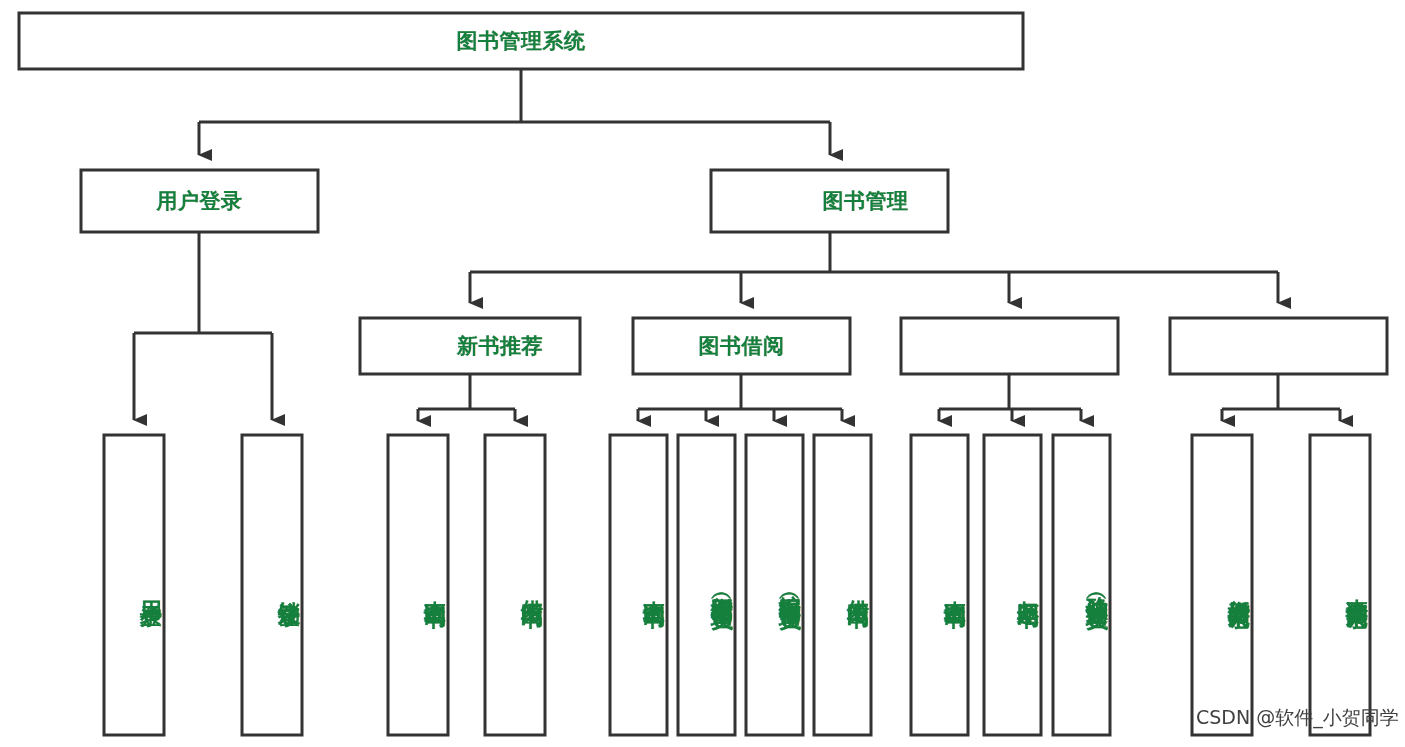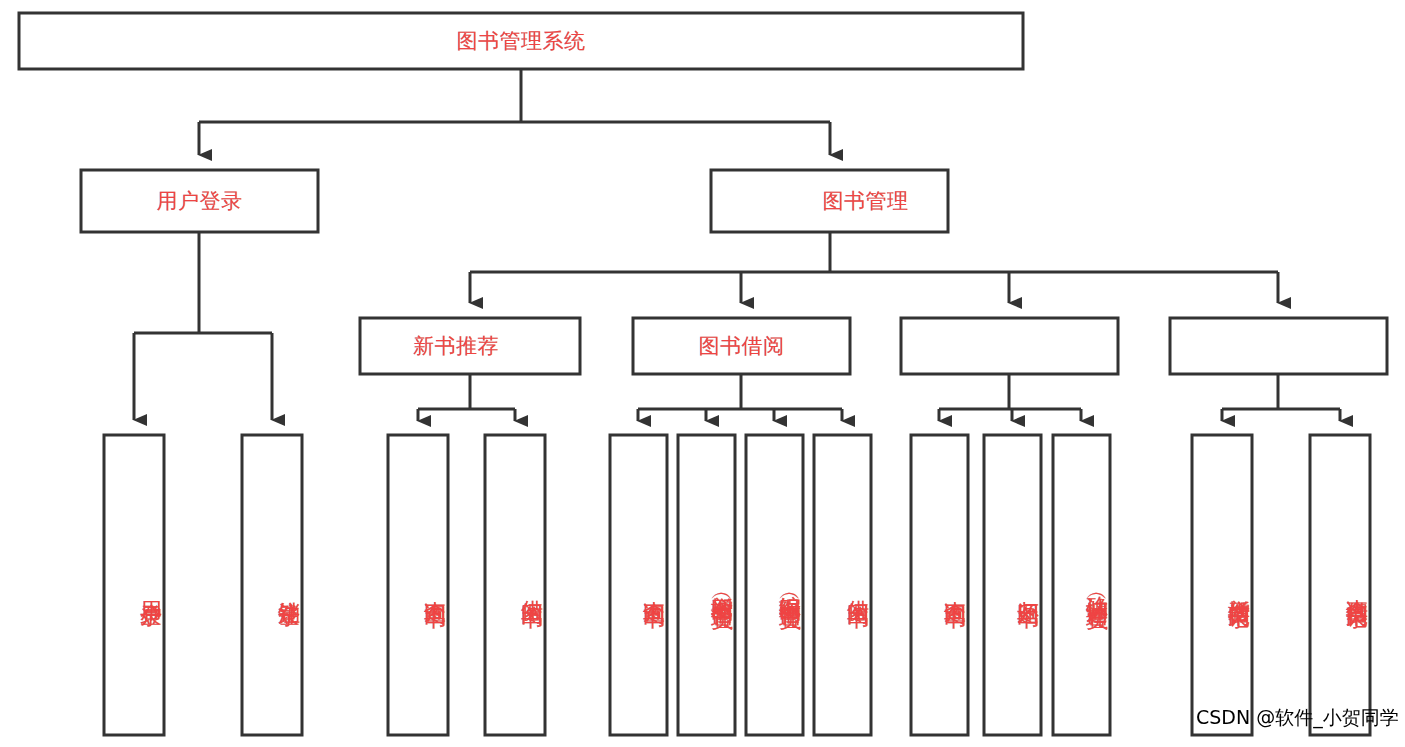--- a/index.html
+++ b/index.html
@@ -37,42 +37,43 @@
   }
   .arrow-head {
     fill: #333333;
     stroke: none;
   }
   .node-label {
     position: absolute;
     display: flex;
     align-items: center;
     justify-content: center;
-    color: #ef4444;
+    color: #15803d;
     font-family: "DejaVu Sans", "Liberation Sans", sans-serif;
     font-size: 21px;
     line-height: 1.15;
     letter-spacing: 0.5px;
     white-space: nowrap;
     pointer-events: none;
     text-shadow: 0.5px 0 0 rgba(200,140,60,0.35), -0.5px 0 0 rgba(90,150,220,0.30);
+    font-weight: bold;
   }
   .node-label.vertical {
     writing-mode: vertical-rl;
     text-orientation: upright;
     align-items: flex-start;
     justify-content: center;
     padding-top: 4px;
     box-sizing: border-box;
     font-size: 22px;
     letter-spacing: 2px;
   }
   .watermark {
     position: absolute;
-    color: #000000;
+    color: #404040;
     font-size: 19px;
     font-family: "DejaVu Sans", "Liberation Sans", sans-serif;
     white-space: nowrap;
     pointer-events: none;
   }
 </style>
 </head>
 <body>
 
 <div id="diagram-root">
@@ -151,21 +152,21 @@
     <path class="connector" d="M 1222 409 L 1340 409"></path>
     <path class="connector" marker-end="url(#arrow)" d="M 1222 409 L 1222 421"></path>
     <path class="connector" marker-end="url(#arrow)" d="M 1340 409 L 1340 421"></path>
   </svg>
 
   <div class="node-label" style="left:19px; top:13px; width:1004px; height:56px;">图书管理系统</div>
 
   <div class="node-label" style="left:81px; top:170px; width:237px; height:62px;">用户登录</div>
   <div class="node-label" style="left:711px; top:170px; width:237px; height:62px;margin-left:36px;">图书管理</div>
 
-  <div class="node-label" style="left:360px; top:318px; width:192px; height:56px;">新书推荐</div>
+  <div class="node-label" style="left:360px; top:318px; width:192px; height:56px;padding-left:44px;">新书推荐</div>
   <div class="node-label" style="left:633px; top:318px; width:217px; height:56px;">图书借阅</div>
 
   <div class="node-label vertical" style="left:104px; top:435px; width:60px; height:300px;">用户登录</div>
   <div class="node-label vertical" style="left:242px; top:435px; width:60px; height:300px;">注销登录</div>
 
   <div class="node-label vertical" style="left:388px; top:435px; width:60px; height:300px;">查询图书</div>
   <div class="node-label vertical" style="left:485px; top:435px; width:60px; height:300px;">借阅图书</div>
 
   <div class="node-label vertical" style="left:610px; top:435px; width:57px; height:300px;">查询图书</div>
   <div class="node-label vertical" style="left:678px; top:435px; width:57px; height:300px;">新增图书（管理员）</div>

